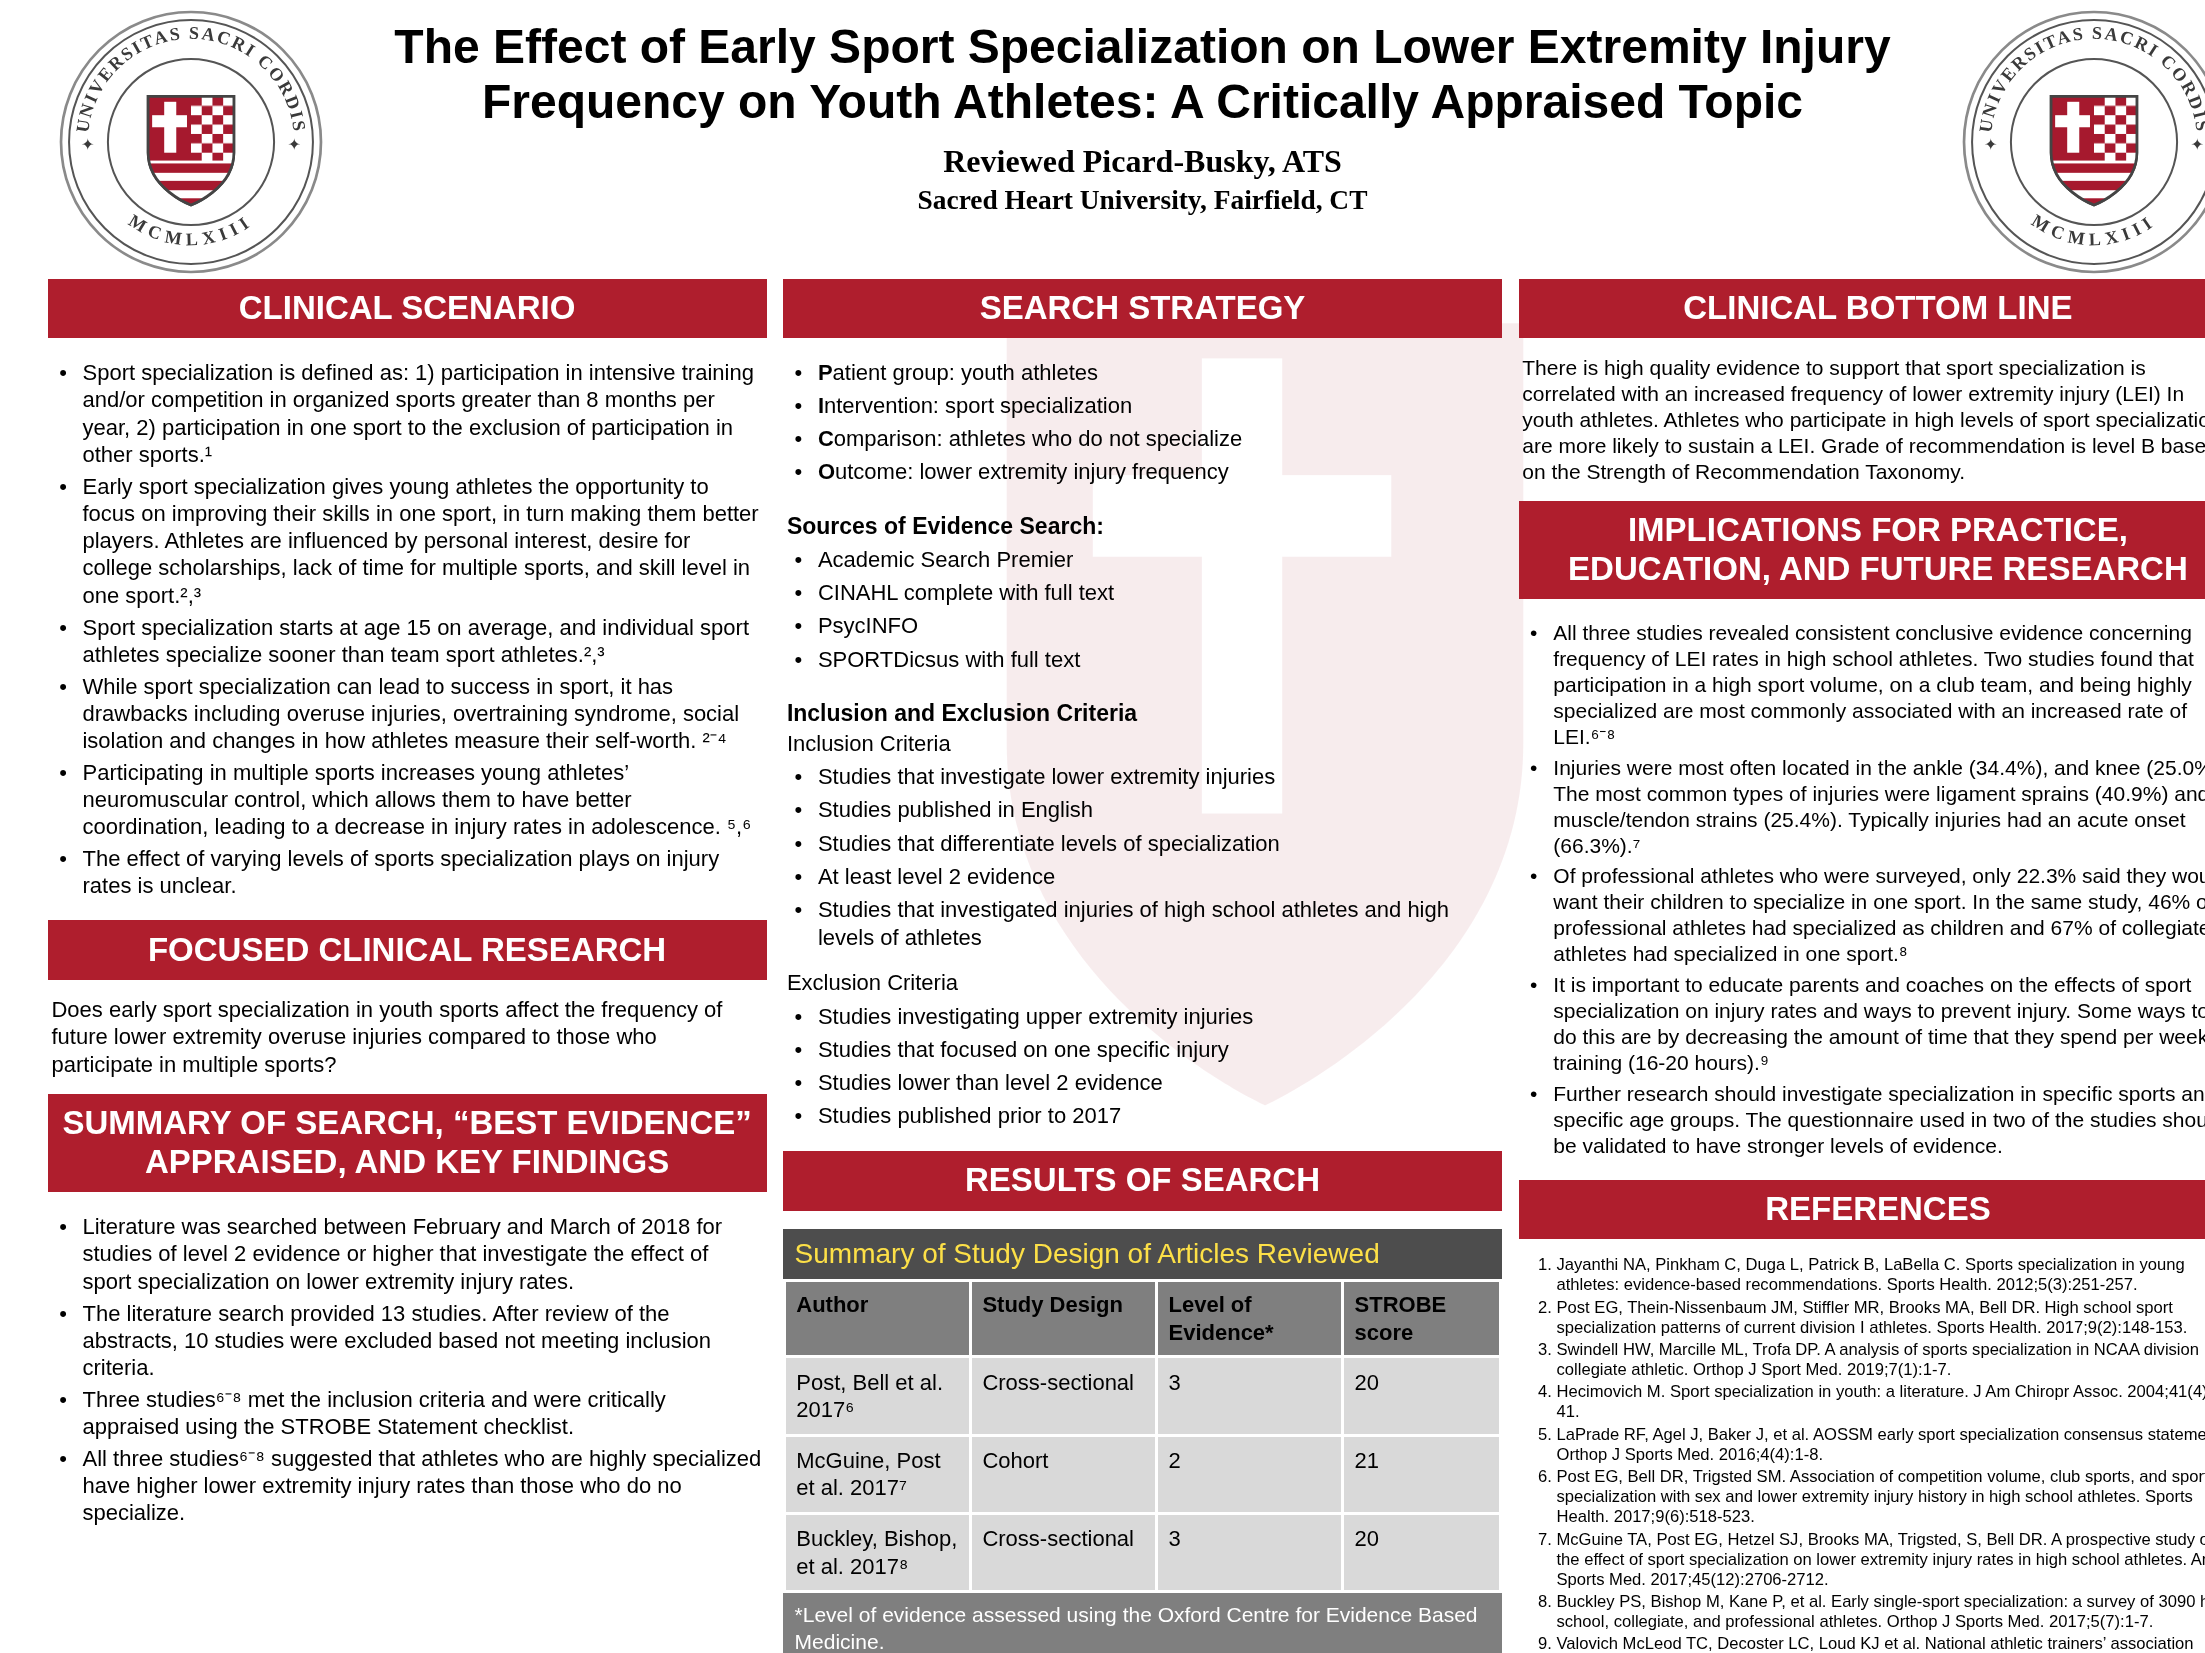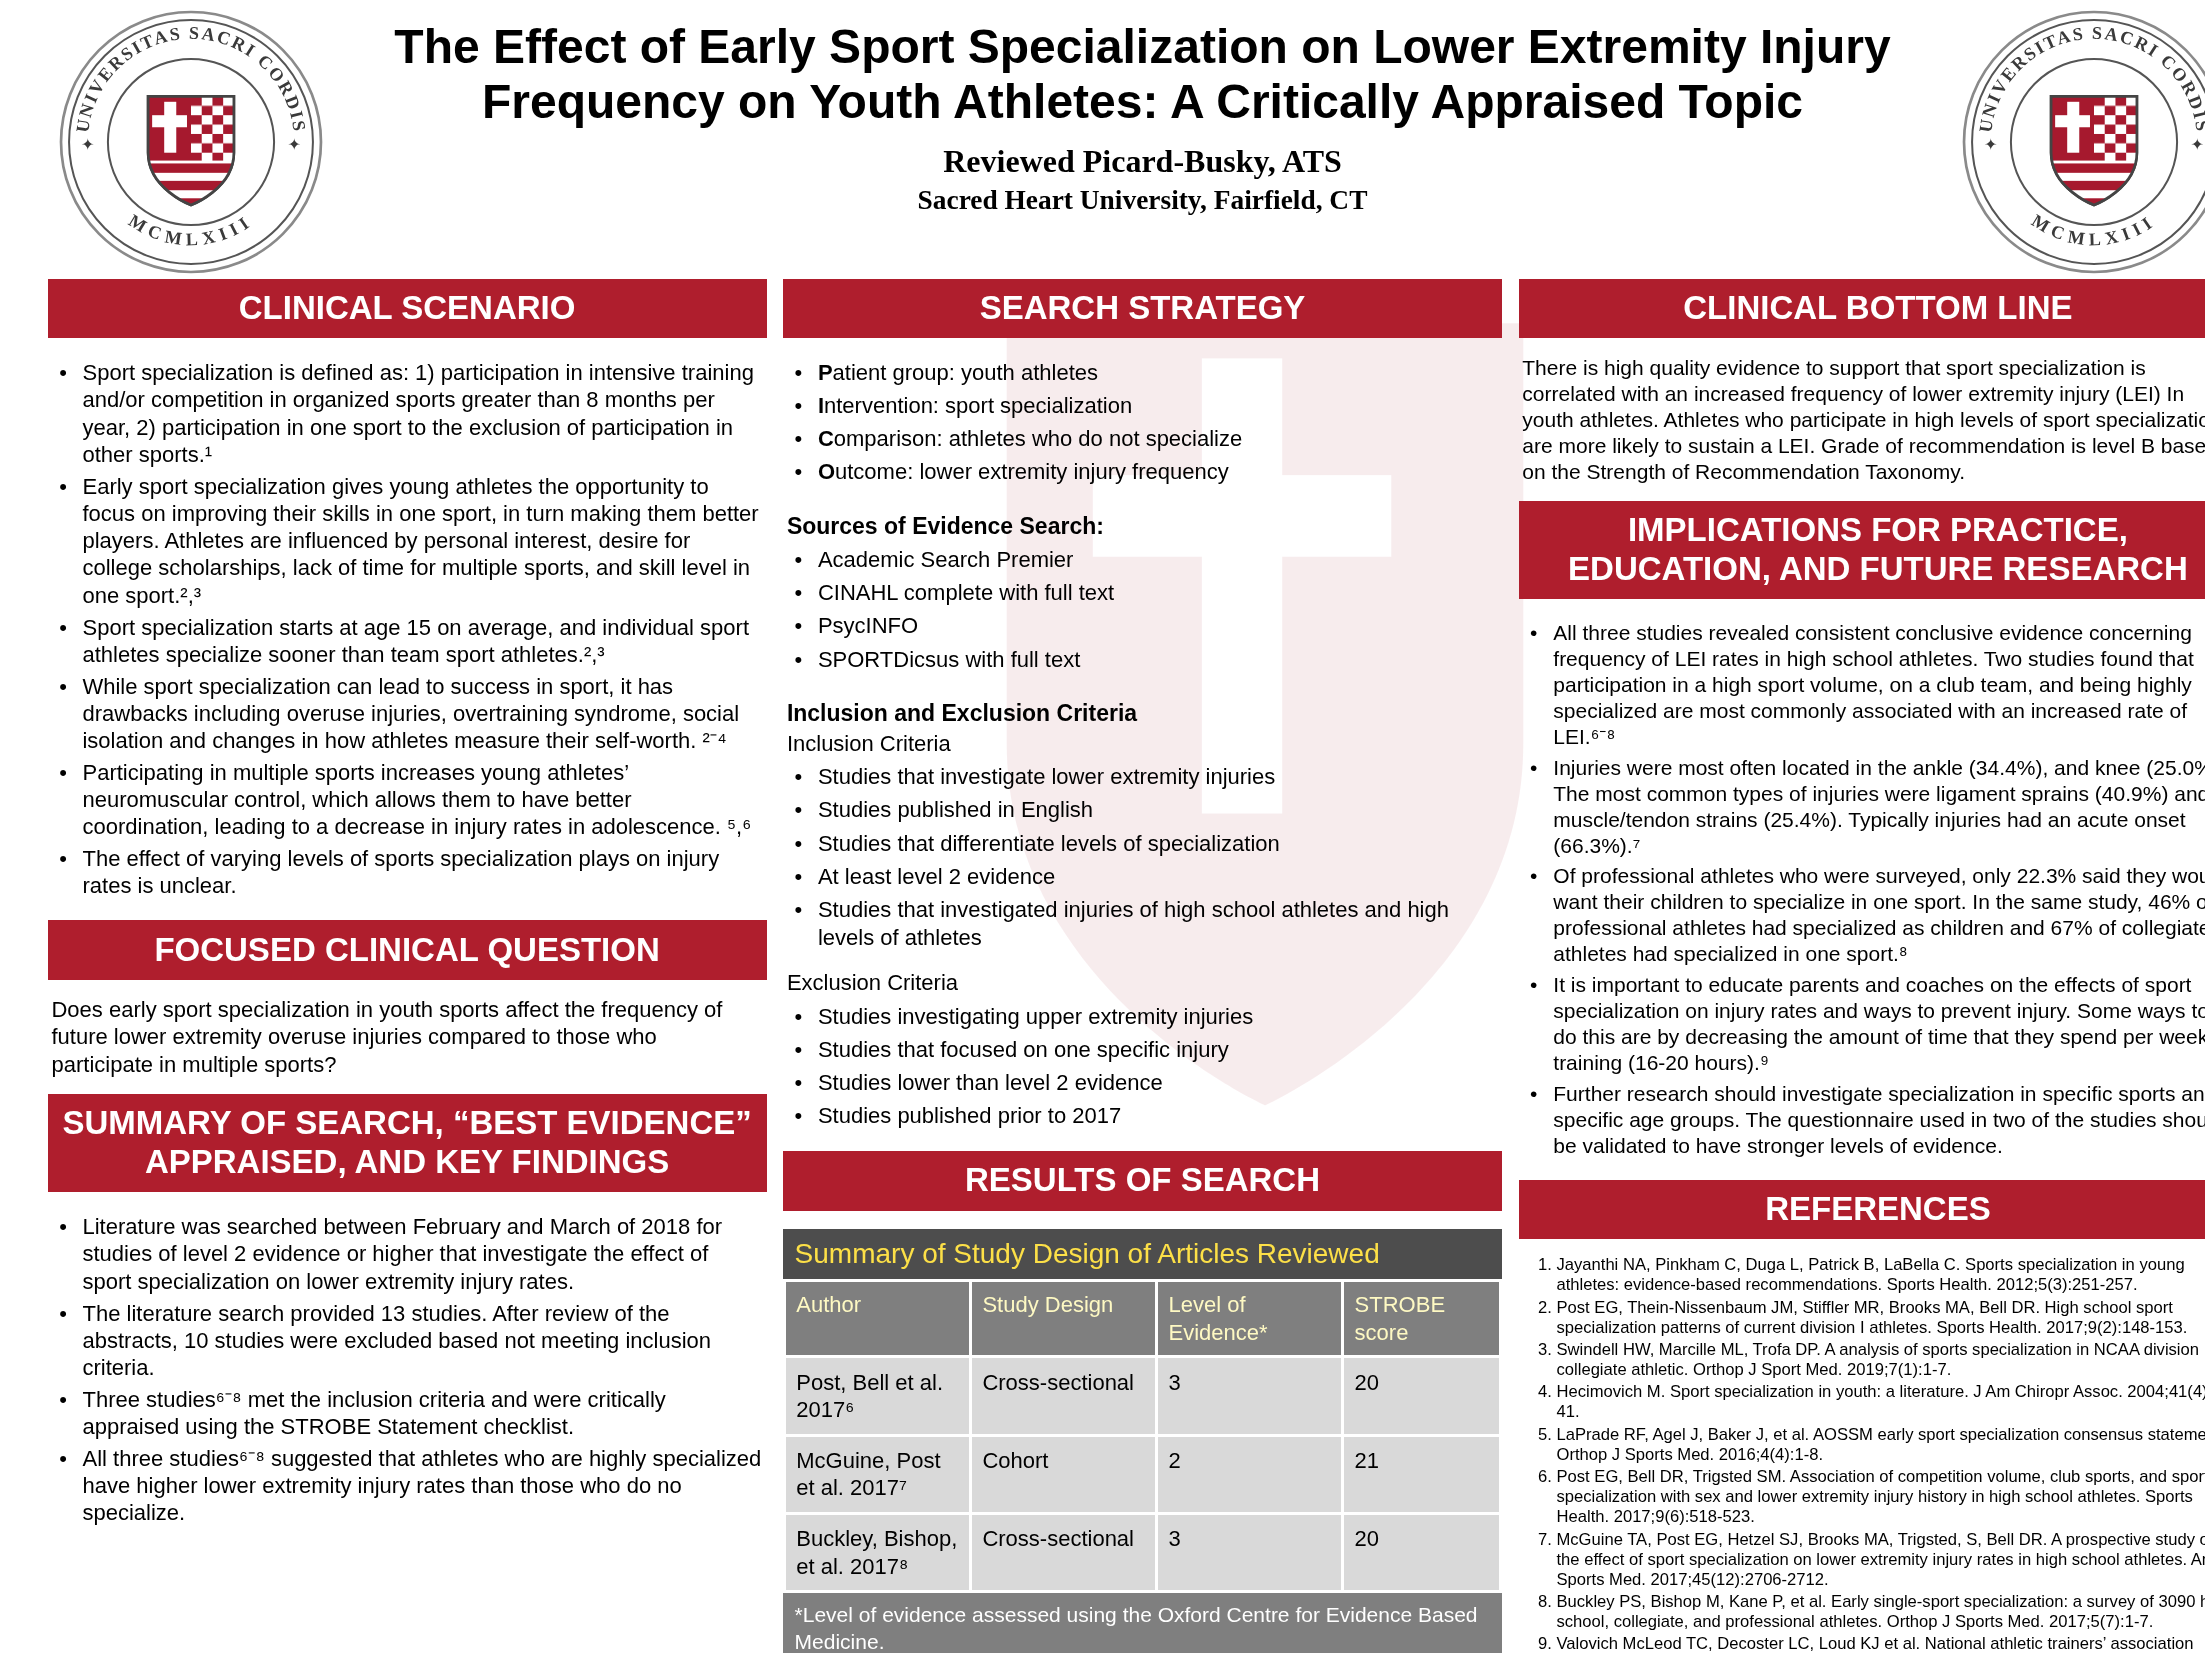--- a/index.html
+++ b/index.html
@@ -38,21 +38,21 @@
   .col-mid .body-text { font-size:22px; line-height:1.3; }
   .mid-label { font-weight:bold; font-size:23px; margin:3.8px 0 1.3px; }
   .mid-sublabel { font-size:22px; margin:16.6px 0 1.3px; }
   .group-gap { height:16.6px; }
   .pico li::first-letter { font-weight:bold; }
 
   
   .table-title { background:#4d4d4d; color:#fde047; font-size:28px; padding:9px 11.5px; }
   table.results { width:100%; border-collapse:collapse; font-size:22px; table-layout:fixed; }
   table.results th {
-    background:#7f7f7f; color:#fef9c3; text-align:left; font-weight:normal;
+    background:#7f7f7f; color:#000000; text-align:left; font-weight:bold;
     padding:9px 10.2px; border:3.2px solid #fff; vertical-align:top; line-height:1.25;
   }
   table.results td {
     background:#d9d9d9; padding:10.2px 10.2px; border:3.2px solid #fff; vertical-align:top; line-height:1.25;
   }
   .footnote { background:#7f7f7f; color:#fff; font-size:21px; padding:7.7px 11.5px; line-height:1.3; }
   .results-block { display:flex; flex-direction:column; gap:0; margin-top:3.8px; }
 
   
   .col-right .body-text { font-size:21px; line-height:1.24; }
@@ -137,21 +137,21 @@
         <ul class="bullets">
           <li>Sport specialization is defined as: 1) participation in intensive training and/or competition in organized sports greater than 8 months per year, 2) participation in one sport to the exclusion of participation in other sports.¹</li>
           <li>Early sport specialization gives young athletes the opportunity to focus on improving their skills in one sport, in turn making them better players. Athletes are influenced by personal interest, desire for college scholarships, lack of time for multiple sports, and skill level in one sport.²,³</li>
           <li>Sport specialization starts at age 15 on average, and individual sport athletes specialize sooner than team sport athletes.²,³</li>
           <li>While sport specialization can lead to success in sport, it has drawbacks including overuse injuries, overtraining syndrome, social isolation and changes in how athletes measure their self-worth. ²⁻⁴</li>
           <li>Participating in multiple sports increases young athletes’ neuromuscular control, which allows them to have better coordination, leading to a decrease in injury rates in adolescence. ⁵,⁶</li>
           <li>The effect of varying levels of sports specialization plays on injury rates is unclear.</li>
         </ul>
       </div>
 
-      <div class="bar">FOCUSED CLINICAL QUESTION</div>
+      <div class="bar">FOCUSED CLINICAL RESEARCH</div>
       <div class="body-text pad">Does early sport specialization in youth sports affect the frequency of future lower extremity overuse injuries compared to those who participate in multiple sports?</div>
 
       <div class="bar">SUMMARY OF SEARCH, “BEST EVIDENCE” APPRAISED, AND KEY FINDINGS</div>
       <div class="body-text pad">
         <ul class="bullets">
           <li>Literature was searched between February and March of 2018 for studies of level 2 evidence or higher that investigate the effect of sport specialization on lower extremity injury rates.</li>
           <li>The literature search provided 13 studies. After review of the abstracts, 10 studies were excluded based not meeting inclusion criteria.</li>
           <li>Three studies⁶⁻⁸ met the inclusion criteria and were critically appraised using the STROBE Statement checklist.</li>
           <li>All three studies⁶⁻⁸ suggested that athletes who are highly specialized have higher lower extremity injury rates than those who do no specialize.</li>
         </ul>

